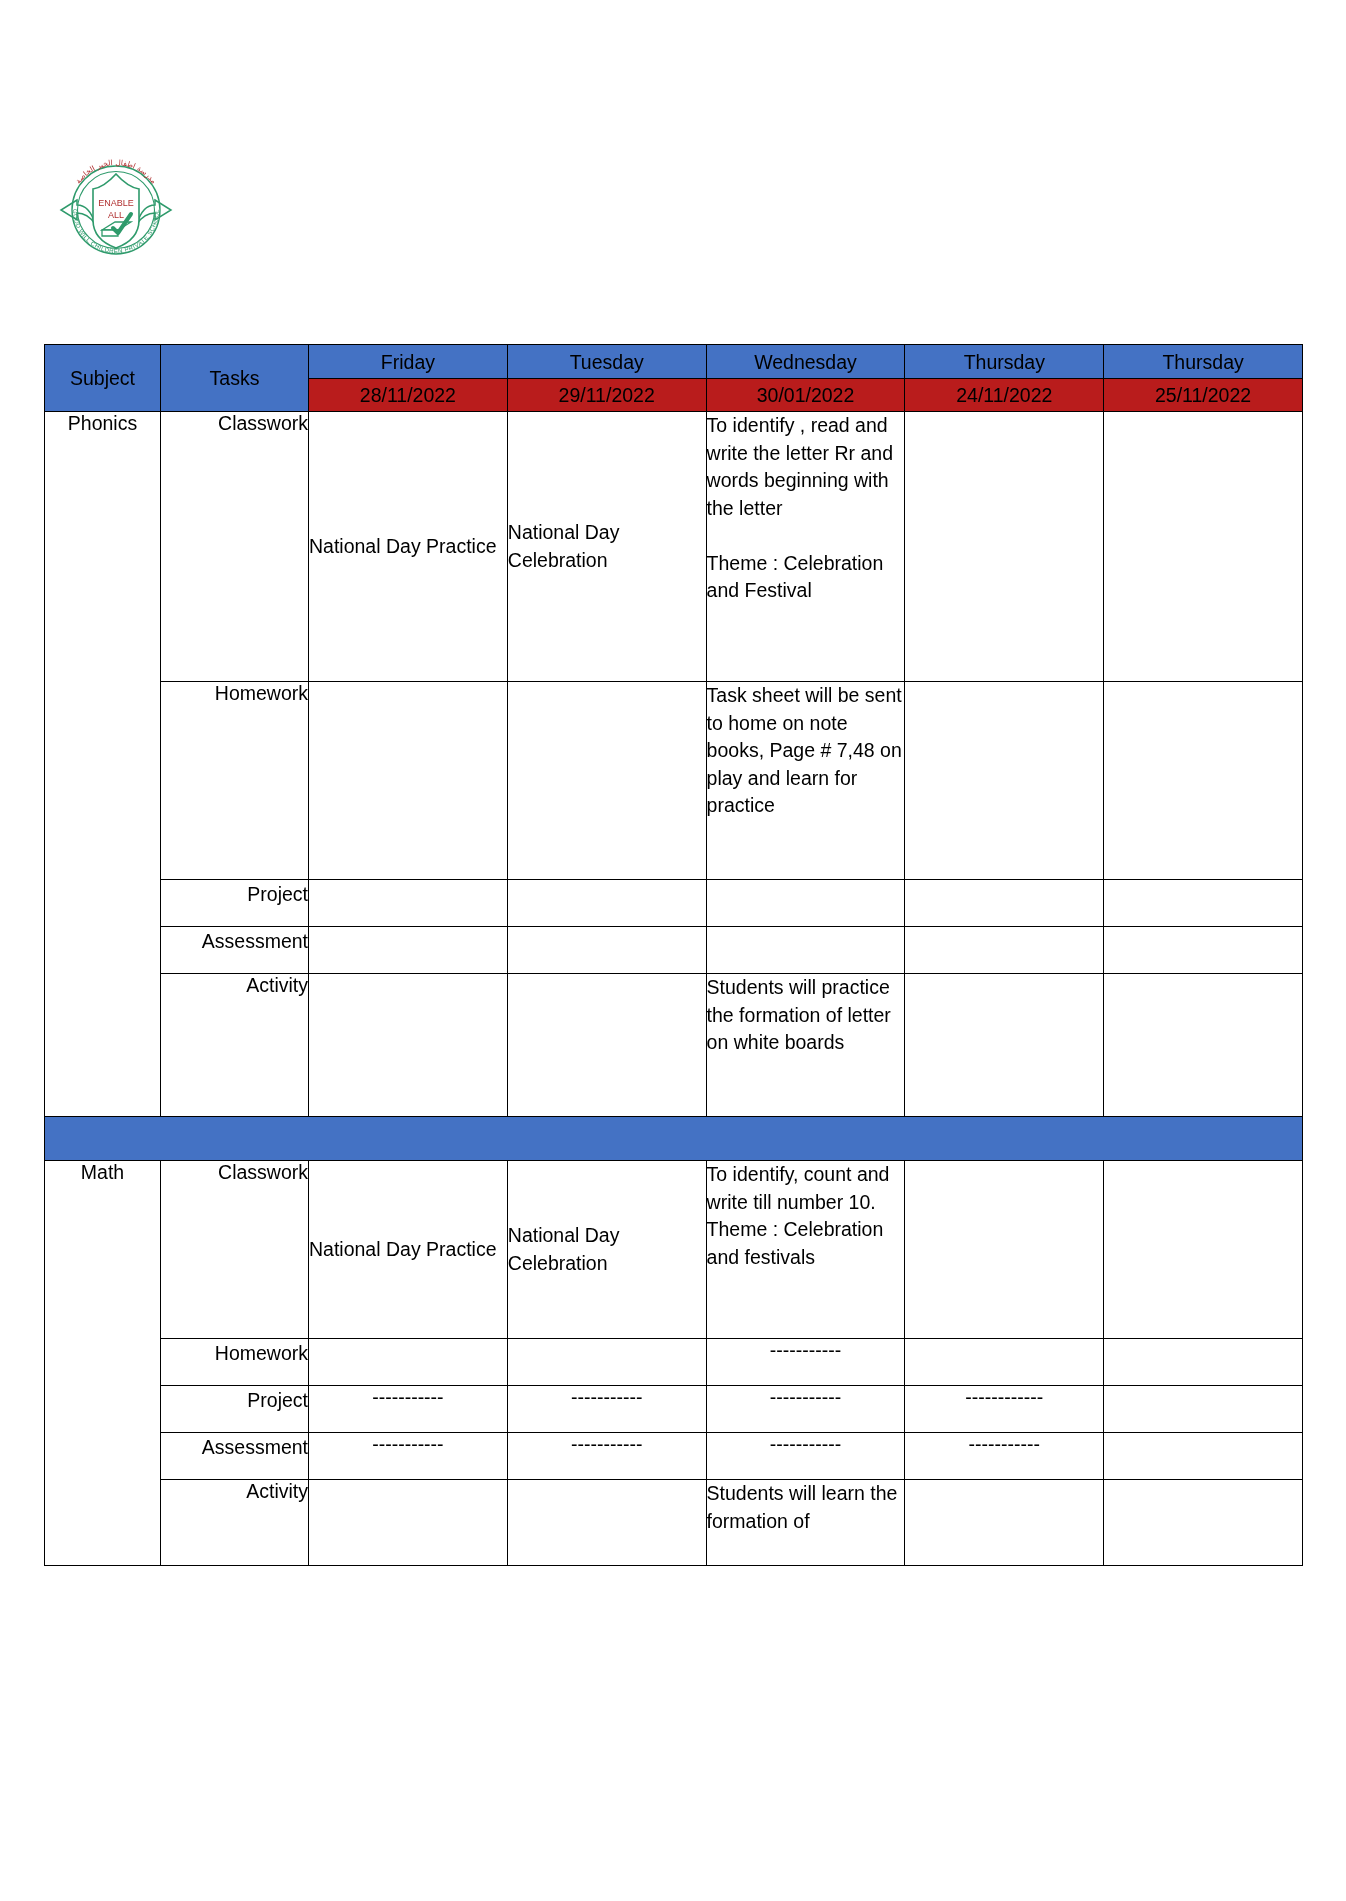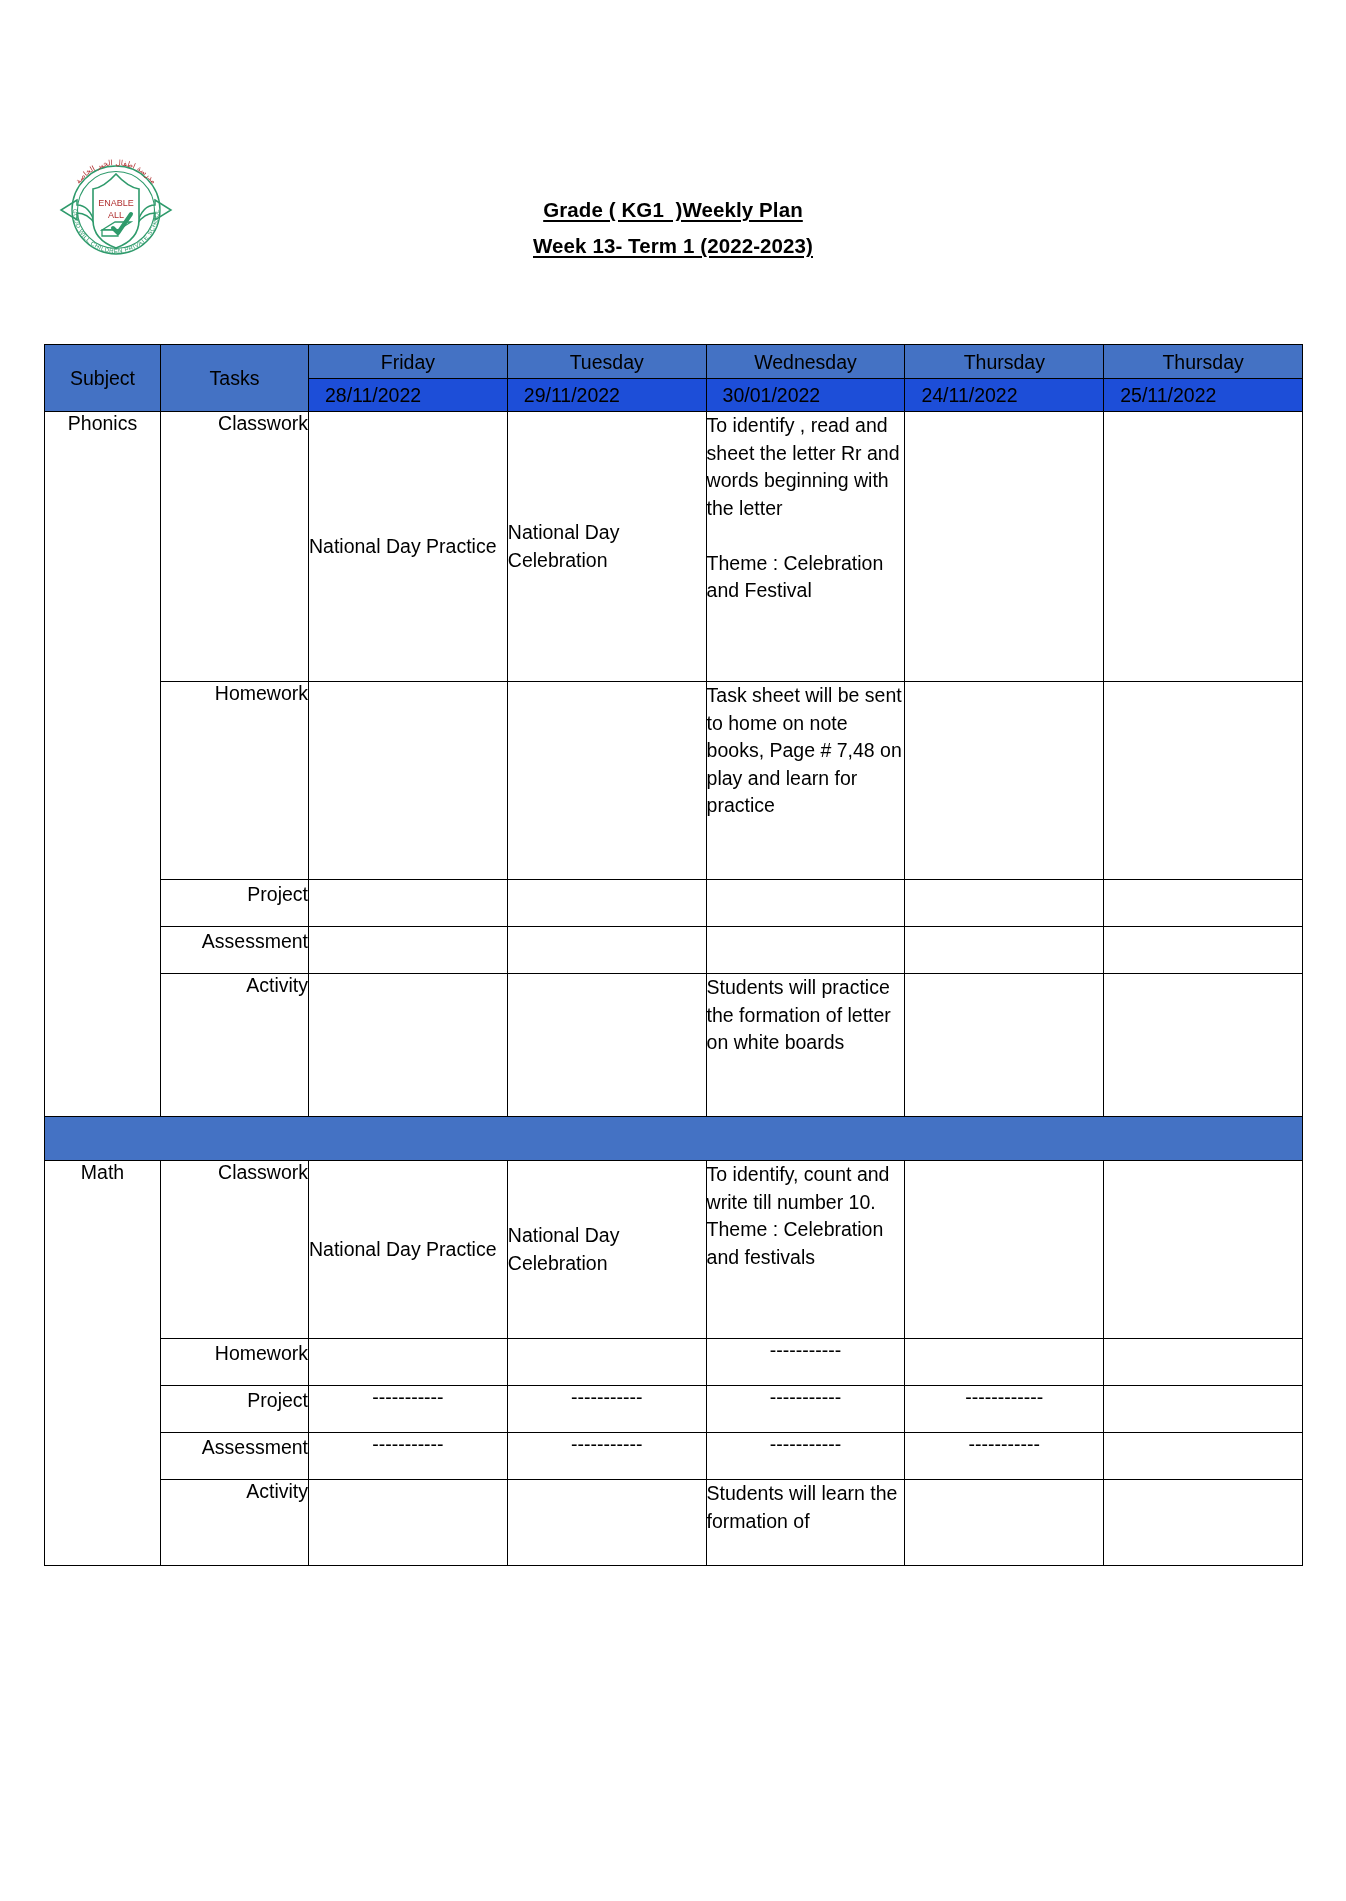--- a/index.html
+++ b/index.html
@@ -85,26 +85,27 @@
   .hdr td {
     background: #4472C4;
     text-align: center;
     vertical-align: middle;
     font-size: 19.5px;
     height: 34px;
     line-height: 32px;
     padding: 0 2px;
   }
   .hdr-date td {
-    background: #1d4ed8;
+    background: #b91c1c;
+    text-align: center;
     vertical-align: middle;
     font-size: 19.5px;
     height: 33px;
     line-height: 31px;
-    padding: 0 16px;
+    padding: 0 0;
   }
 
   
   .cell {
     padding: 8px 9px 6px 9px;
     line-height: 27.5px;
     font-size: 19.5px;
     text-align: left;
     word-wrap: break-word;
   }
@@ -183,24 +184,20 @@
         <text font-family="'DejaVu Sans', sans-serif" font-size="7.5" fill="#B03030">
           <textPath href="#arcTop" startOffset="50%" text-anchor="middle">مدرسة اطفال الخير الخاصة</textPath>
         </text>
 
         <text font-family="'Liberation Sans', sans-serif" font-size="6.2" fill="#2E9A6B" letter-spacing="0.4">
           <textPath href="#arcBot" startOffset="50%" text-anchor="middle">GOOD WILL CHILDREN PRIVATE SCHOOL</textPath>
         </text>
       </svg>
     </div>
 
-    <div class="title-block">
-      <div class="title-line"><span class="u">Grade ( KG1  )Weekly Plan</span></div>
-      <div class="title-line"><span class="u">Week 13- Term 1 (2022-2023)</span></div>
-    </div>
   </div>
 
   <table class="plan-table">
     <colgroup>
       <col class="c-subject">
       <col class="c-tasks">
       <col class="c-day">
       <col class="c-day">
       <col class="c-day">
       <col class="c-day">
@@ -224,21 +221,21 @@
         <td>30/01/2022</td>
         <td>24/11/2022</td>
         <td>25/11/2022</td>
       </tr>
 
       <tr>
         <td rowspan="5" class="subject-cell">Phonics</td>
         <td class="task-cell">Classwork</td>
         <td class="cell mid nowrap-pre" style="height:270px">National Day Practice</td>
         <td class="cell mid nowrap-pre">National Day Celebration</td>
-        <td class="cell nowrap-pre">To identify , read and sheet the letter Rr and words beginning with the letter
+        <td class="cell nowrap-pre">To identify , read and write the letter Rr and words beginning with the letter
 
 Theme : Celebration and Festival</td>
         <td class="cell"></td>
         <td class="cell"></td>
       </tr>
 
       <tr>
         <td class="task-cell">Homework</td>
         <td class="cell" style="height:198px"></td>
         <td class="cell"></td>

